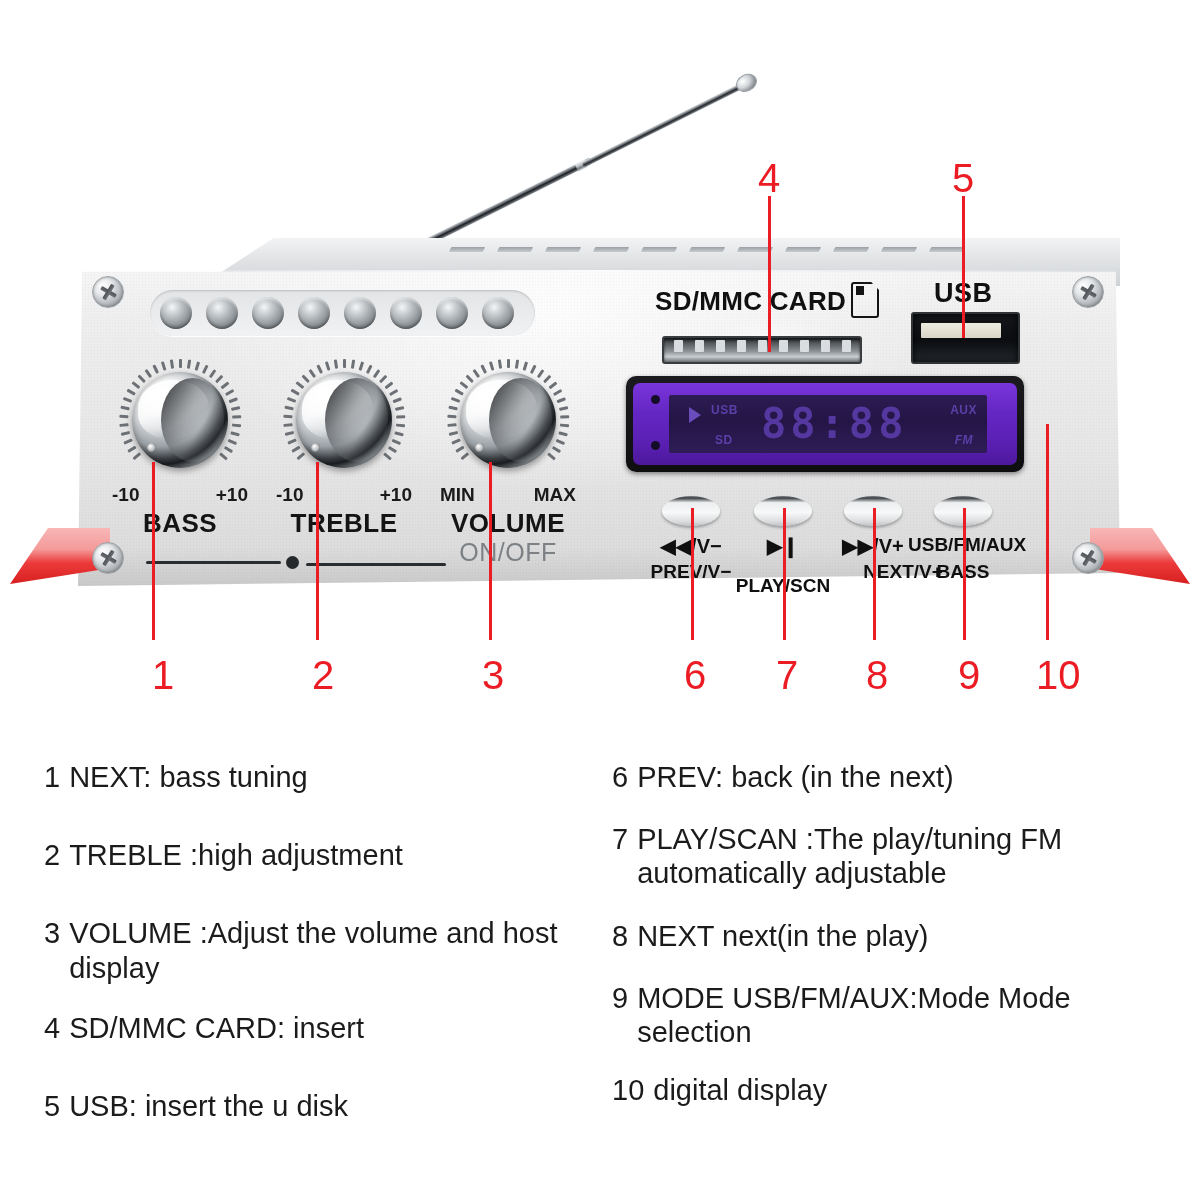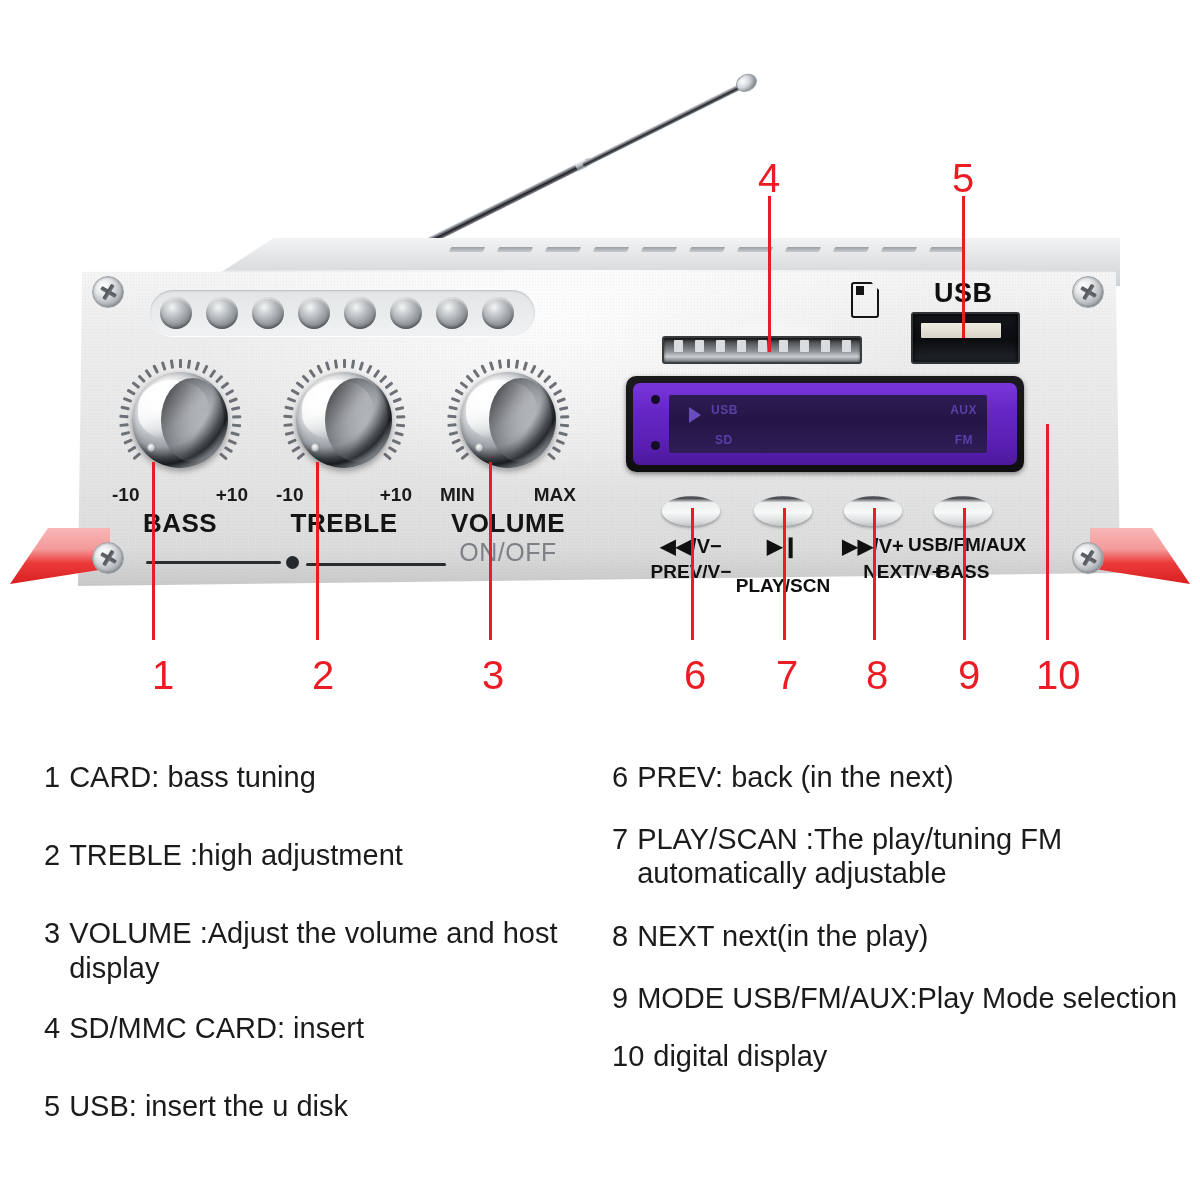--- a/index.html
+++ b/index.html
@@ -478,20 +478,21 @@
         <span class="r">MAX</span>
       </div>
       <div class="klabel">VOLUME</div>
       <div class="konoff">ON/OFF</div>
     </div>
 
     <div class="ir-line" style="left:146px;top:561px;width:135px;"></div>
     <div class="ir-dot" style="left:286px;top:556px;"></div>
     <div class="ir-line" style="left:306px;top:563px;width:140px;"></div>
 
+    <div class="sd-text">SD/MMC CARD</div>
     <div class="sd-icon">
         <i></i>
       </div>
     <div class="sd-glow"></div>
     <div class="sd-slot" id="sdpin-host">
         <div class="sd-pin" style="left: 10px;"></div>
         <div class="sd-pin" style="left: 31px;"></div>
         <div class="sd-pin" style="left: 52px;"></div>
         <div class="sd-pin" style="left: 73px;"></div>
         <div class="sd-pin" style="left: 94px;"></div>
@@ -507,22 +508,23 @@
     </div>
 
     <div class="lcd-outer">
       <div class="lcd-bezel">
         <div class="lcd-hole" style="top:12px;"></div>
         <div class="lcd-hole" style="top:58px;"></div>
         <div class="lcd-screen">
           <div class="lcd-tri"></div>
           <div class="lcd-ind" style="left:42px;top:8px;">USB</div>
           <div class="lcd-ind" style="left:46px;top:38px;">SD</div>
+          <div class="lcd-digits">88:88</div>
           <div class="lcd-ind" style="right:10px;top:8px;text-align:right;">AUX</div>
-          <div class="lcd-ind" style="right:14px;top:38px;">FM</div>
+          <div class="lcd-ind" style="right:14px;top:38px;font-style:italic;">FM</div>
         </div>
       </div>
     </div>
 
     <div class="btn" style="left:662px;top:496px;"></div>
     <div class="btn-l1" style="left:636px;top:534px;">◀◀/V−</div>
     <div class="btn-l2" style="left:636px;top:561px;">PREV/V−</div>
 
     <div class="btn" style="left:754px;top:496px;"></div>
     <div class="btn-l1" style="left:728px;top:534px;">▶❙</div>
@@ -557,21 +559,21 @@
         <div class="cl-num" style="left: 958px; top: 655px; color: rgb(236, 28, 36);">9</div>
         <div class="cl-line" style="left: 1046px; top: 424px; height: 216px; background: rgb(236, 28, 36);"></div>
         <div class="cl-num" style="left: 1036px; top: 655px; color: rgb(236, 28, 36);">10</div>
       </div>
   </div>
 
   <div class="legend">
     <div class="col col-left" id="legend-left">
         <div class="entry" style="margin-bottom: 44px;">
           <span class="n">1</span>
-          <span class="t">CARD: bass tuning</span>
+          <span class="t">NEXT: bass tuning</span>
         </div>
         <div class="entry" style="margin-bottom: 44px;">
           <span class="n">2</span>
           <span class="t">TREBLE :high adjustment</span>
         </div>
         <div class="entry" style="margin-bottom: 26px;">
           <span class="n">3</span>
           <span class="t">VOLUME :Adjust the volume and host display</span>
         </div>
         <div class="entry" style="margin-bottom: 44px;">
@@ -591,21 +593,21 @@
         <div class="entry" style="margin-bottom: 28px;">
           <span class="n">7</span>
           <span class="t">PLAY/SCAN :The play/tuning FM automatically adjustable</span>
         </div>
         <div class="entry" style="margin-bottom: 28px;">
           <span class="n">8</span>
           <span class="t">NEXT next(in the play)</span>
         </div>
         <div class="entry" style="margin-bottom: 24px;">
           <span class="n">9</span>
-          <span class="t">MODE USB/FM/AUX:Play Mode selection</span>
+          <span class="t">MODE USB/FM/AUX:Mode Mode selection</span>
         </div>
         <div class="entry" style="margin-bottom: 26px;">
           <span class="n">10</span>
           <span class="t">digital display</span>
         </div>
       </div>
   </div>
 
 </div>
 

